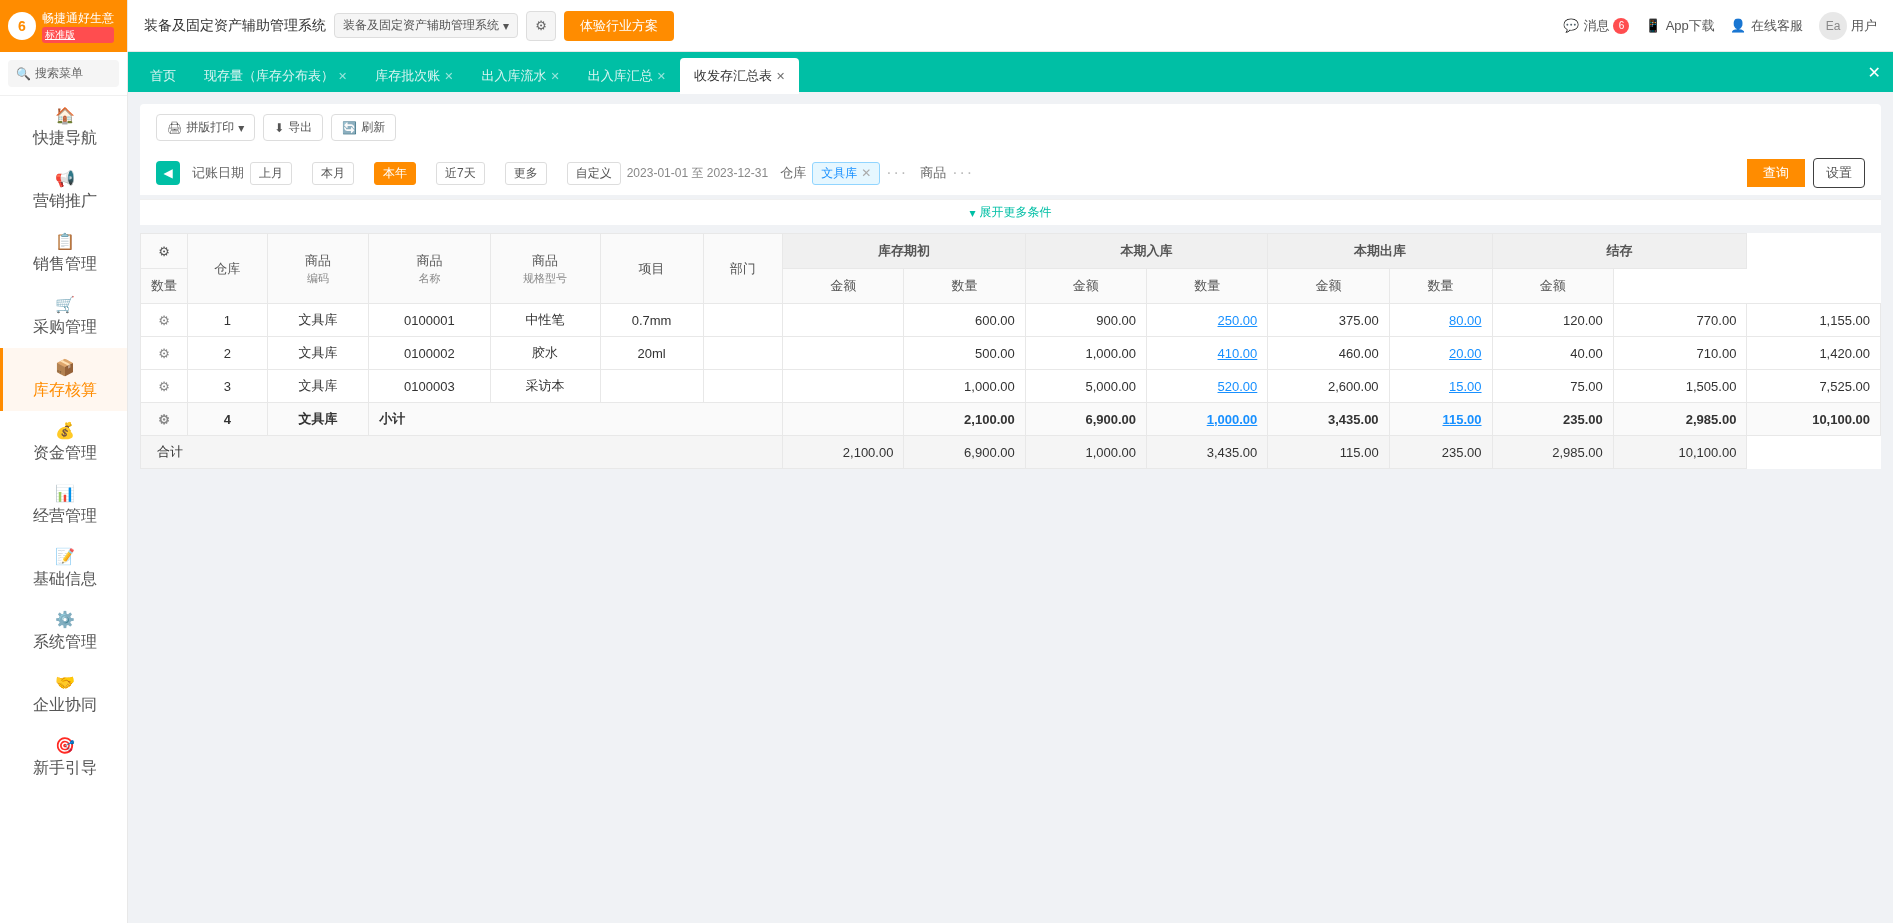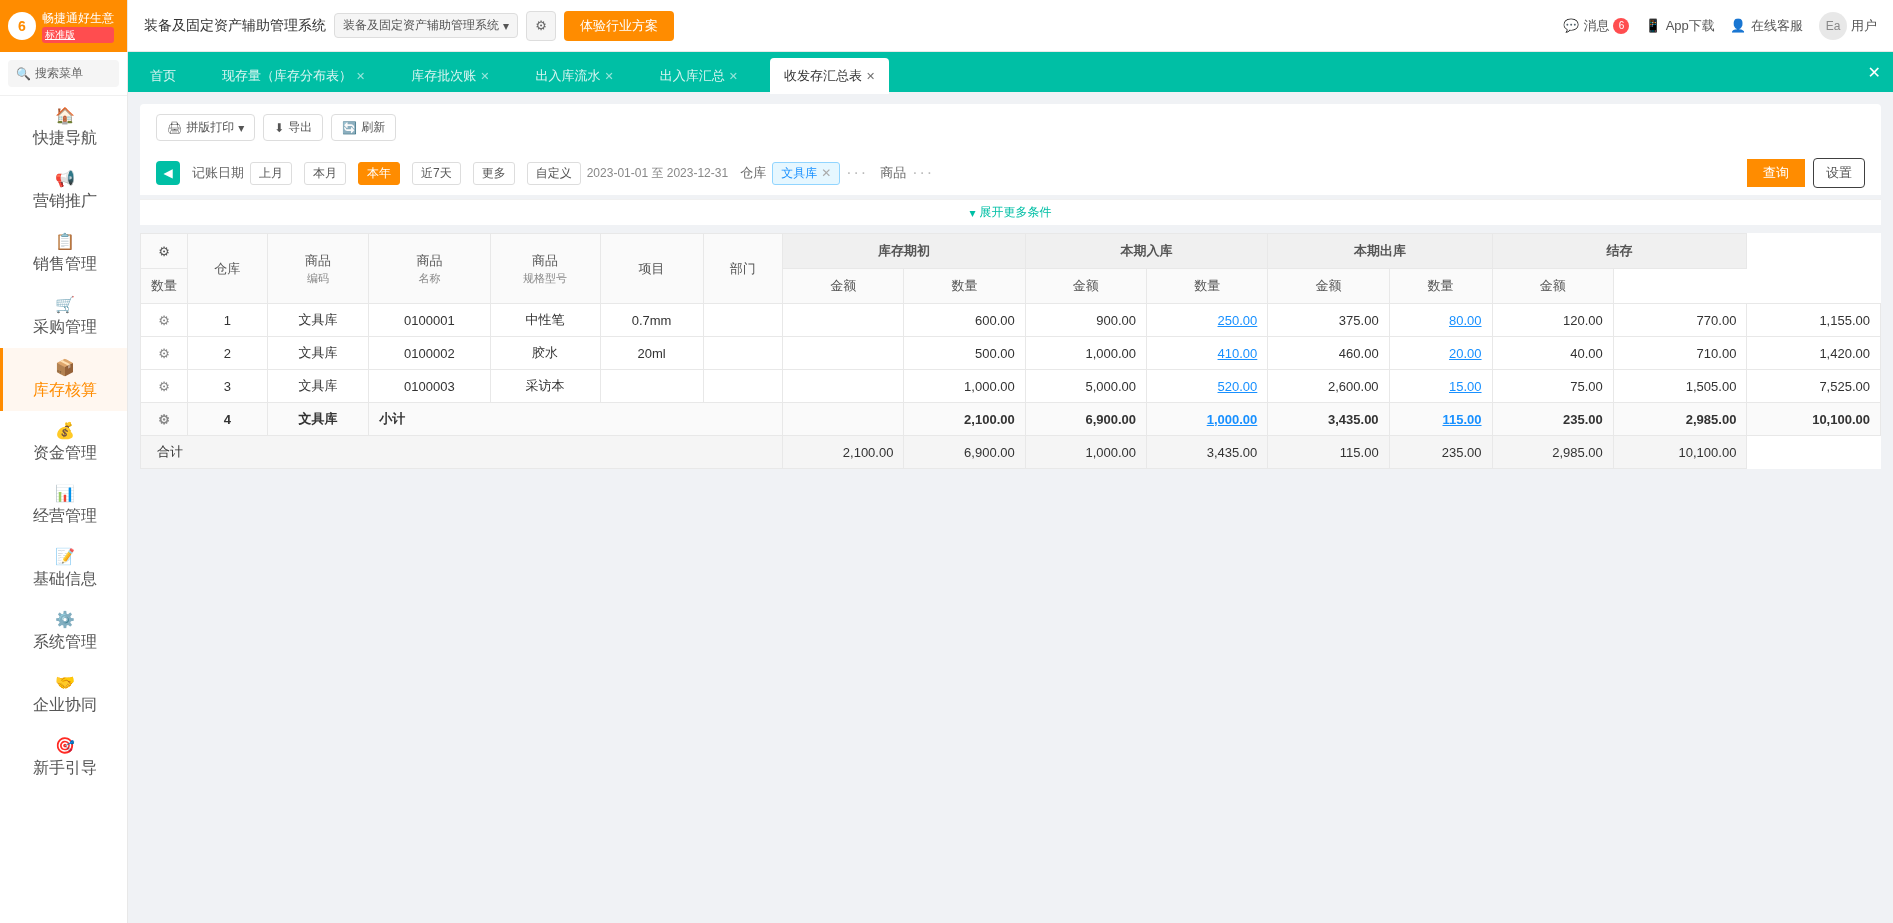--- a/index.html
+++ b/index.html
@@ -27,35 +27,35 @@
     .topbar-title { font-size: 14px; color: #333; }
     .topbar-select { background: #f5f5f5; border: 1px solid #ddd; border-radius: 4px; padding: 3px 8px; font-size: 12px; color: #555; display: flex; align-items: center; gap: 4px; cursor: pointer; }
     .topbar-gear { width: 30px; height: 30px; background: #f5f5f5; border: 1px solid #ddd; border-radius: 4px; display: flex; align-items: center; justify-content: center; cursor: pointer; color: #666; }
     .topbar-btn-orange { background: #ff8c00; color: #fff; border: none; border-radius: 4px; padding: 6px 16px; font-size: 13px; cursor: pointer; }
     .topbar-right { display: flex; align-items: center; gap: 16px; font-size: 13px; color: #555; }
     .topbar-right-item { display: flex; align-items: center; gap: 4px; cursor: pointer; }
     .badge-red { background: #ff4d4f; color: #fff; border-radius: 50%; width: 16px; height: 16px; font-size: 10px; display: flex; align-items: center; justify-content: center; }
     .user-avatar { width: 28px; height: 28px; background: #e8e8e8; border-radius: 50%; display: flex; align-items: center; justify-content: center; font-size: 12px; color: #888; }
 
     
-    .tabbar { height: 40px; background: #00bfa5; display: flex; align-items: center; padding: 0 8px; gap: 18px; flex-shrink: 0; position: relative; }
+    .tabbar { height: 40px; background: #00bfa5; display: flex; align-items: center; padding: 0 8px; gap: 0; flex-shrink: 0; position: relative; }
     .tab { display: flex; align-items: center; gap: 4px; padding: 6px 14px; border-radius: 4px 4px 0 0; font-size: 13px; cursor: pointer; color: rgba(255,255,255,0.85); height: 36px; position: relative; top: 4px; }
     .tab.active { background: #fff; color: #333; }
     .tab-close { font-size: 11px; opacity: 0.7; }
     .tabbar-close-all { position: absolute; right: 12px; color: #fff; cursor: pointer; font-size: 16px; }
 
     
     .content { flex: 1; background: #f0f2f5; overflow-y: auto; padding: 12px; }
 
     
     .filter-bar { background: #fff; padding: 10px 16px; border-radius: 4px; margin-bottom: 8px; display: flex; align-items: center; gap: 12px; flex-wrap: wrap; position: relative; }
     .filter-collapse-btn { width: 24px; height: 24px; background: #00bfa5; color: #fff; border: none; border-radius: 4px; cursor: pointer; display: flex; align-items: center; justify-content: center; font-size: 12px; flex-shrink: 0; }
     .filter-section { display: flex; align-items: center; gap: 6px; flex-wrap: wrap; }
     .filter-label { color: #666; font-size: 13px; white-space: nowrap; }
-    .filter-date-options { display: flex; align-items: center; gap: 12px; }
+    .filter-date-options { display: flex; align-items: center; gap: 20px; }
     .filter-date-btn { padding: 2px 8px; border: 1px solid #ddd; border-radius: 3px; cursor: pointer; font-size: 12px; color: #555; background: #fff; }
     .filter-date-btn.active { background: #ff8c00; color: #fff; border-color: #ff8c00; }
     .filter-date-range { font-size: 12px; color: #888; }
     .filter-tag { display: flex; align-items: center; gap: 4px; background: #e6f7ff; border: 1px solid #91d5ff; border-radius: 3px; padding: 2px 8px; font-size: 12px; color: #1890ff; }
     .filter-tag-close { cursor: pointer; color: #aaa; }
     .filter-dots { color: #bbb; cursor: pointer; font-size: 16px; letter-spacing: 2px; }
     .filter-actions { position: absolute; right: 16px; display: flex; gap: 8px; align-items: center; }
     .btn-query { background: #ff8c00; color: #fff; border: none; border-radius: 0; padding: 5px 16px; cursor: pointer; font-size: 13px; }
     .btn-setting { background: #fff; color: #555; border: 1px solid #404040; border-radius: 4px; padding: 5px 12px; cursor: pointer; font-size: 13px; }
     .expand-bar { text-align: center; padding: 4px; border-top: 1px solid #f0f0f0; display: flex; align-items: center; justify-content: center; gap: 4px; color: #00bfa5; font-size: 12px; cursor: pointer; }

